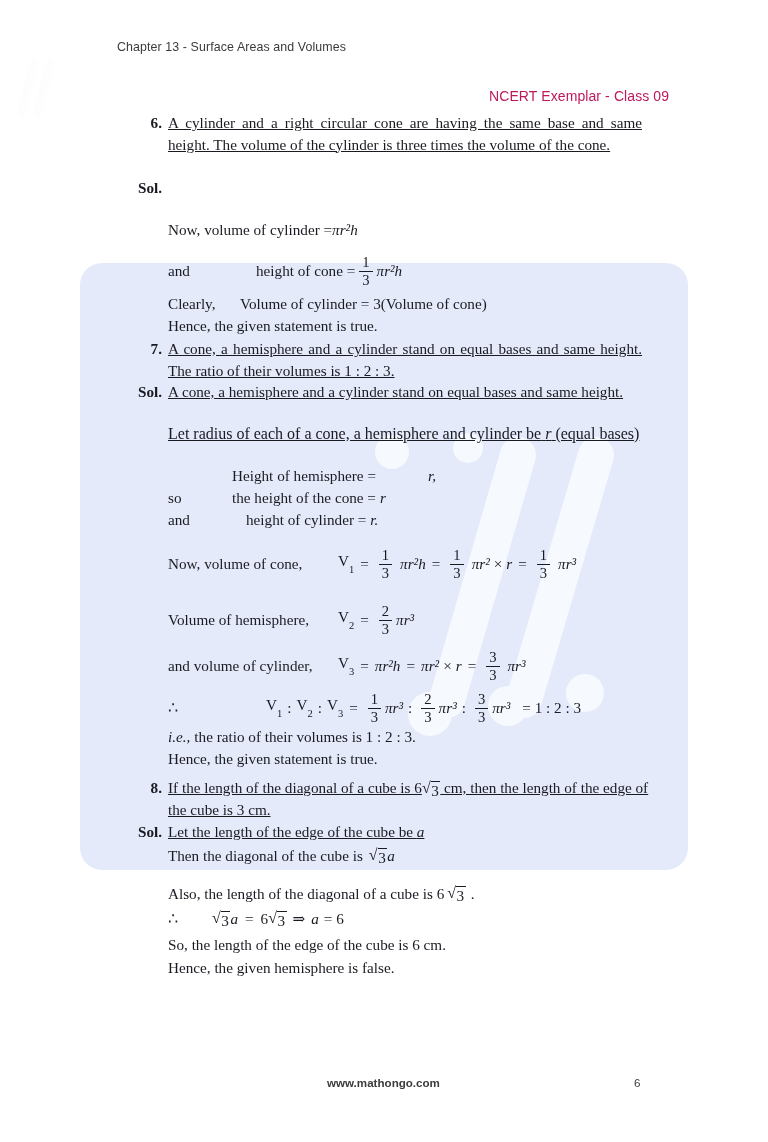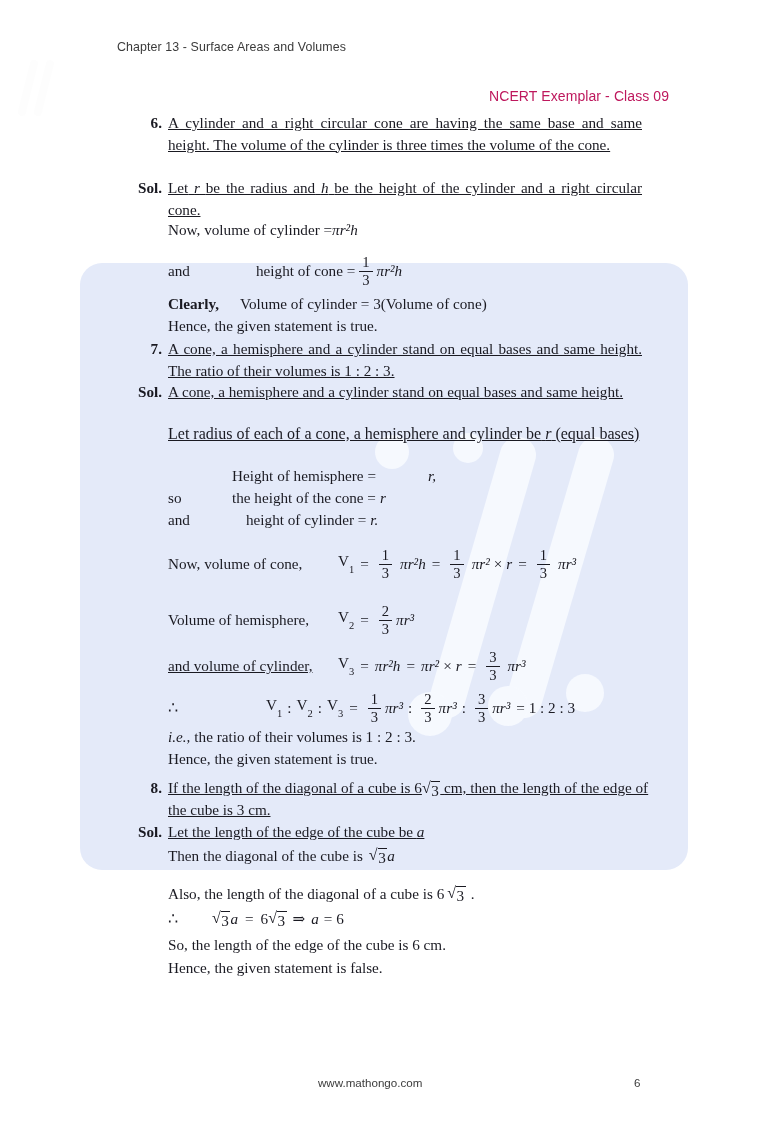--- a/index.html
+++ b/index.html
@@ -105,21 +105,21 @@
   .sqrt .rad { font-size: 16px; line-height: .95; }
   .sqrt .radicand { border-top: 1.1px solid #1a1a22; padding: 1px 1.5px 0 0.5px; margin-top: 1px; }
 
   
   .footer {
     position: absolute; left: 0; top: 1076px; width: 768px;
     z-index: 5;
     font-family: "Liberation Sans", "DejaVu Sans", sans-serif;
     font-size: 11.6px; color: #3b3b3b;
   }
-  .footer .f-url { position: absolute; left: 318px; top: 0; }
+  .footer .f-url { position: absolute; left: 327px; top: 0; font-weight: bold; }
   .footer .f-page { position: absolute; left: 634px; top: 0; }
 </style>
 </head>
 <body>
 
 <div id="page">
 
   <svg id="watermark" viewBox="0 0 768 1142" xmlns="http://www.w3.org/2000/svg">
     <g stroke="#f7faff" stroke-linecap="round" fill="none" opacity="0.97">
       <line x1="447" y1="700" x2="518" y2="455" stroke-width="36"></line>
@@ -150,46 +150,39 @@
 
   <div id="content">
 
     <div class="row" style="position:absolute; left:0; top:112px; width:672px;">
       <div class="lbl" style="width:168px; flex:0 0 168px;">6.</div>
       <div class="body just" style="max-width:482px;">A cylinder and a right circular cone are having the same base and same height. The volume of the cylinder is three times the volume of the cone.</div>
     </div>
 
     <div class="row" style="position:absolute; left:0; top:177px; width:672px;">
       <div class="lbl" style="width:168px; flex:0 0 168px;">Sol.</div>
-      <div class="body just" style="max-width:482px;">
-        <span>Let</span>
-        <i>r</i>
-        <span>be the radius and</span>
-        <i>h</i>
-        <span>be the height of the cylinder and a right circular cone.</span>
-      </div>
     </div>
 
     <div class="mrow ind" style="position:absolute; left:0; top:220px;">
       <span>Now, volume of cylinder = </span>
       <i>πr²h</i>
     </div>
 
     <div class="mrow" style="position:absolute; left:168px; top:255px;">
       <span style="width:88px; display:inline-block;">and</span>
       <span>height of cone = </span>
       <span class="frac">
         <span class="num">1</span>
         <span class="den">3</span>
       </span>
       <i>πr²h</i>
     </div>
 
     <div class="mrow ind" style="position:absolute; left:0; top:294px;">
-      <span style="width:72px; display:inline-block;font-weight:bold;">Clearly,</span>
+      <span style="width:72px; display:inline-block;">Clearly,</span>
       <span>Volume of cylinder = 3(Volume of cone)</span>
     </div>
 
     <div class="mrow ind" style="position:absolute; left:0; top:316px;">Hence, the given statement is true.</div>
 
     <div class="row" style="position:absolute; left:0; top:338px; width:672px;">
       <div class="lbl" style="width:168px; flex:0 0 168px;">7.</div>
       <div class="body just" style="max-width:482px;">A cone, a hemisphere and a cylinder stand on equal bases and same height. The ratio of their volumes is 1 : 2 : 3.</div>
     </div>
 
@@ -255,21 +248,21 @@
       </span>
       <span style="margin:0 6px;">=</span>
       <span class="frac">
         <span class="num">2</span>
         <span class="den">3</span>
       </span>
       <i>πr³</i>
     </div>
 
     <div class="mrow" style="position:absolute; left:168px; top:650px;">
-      <span style="width:170px; display:inline-block;text-decoration:underline;">and volume of cylinder,</span>
+      <span style="width:170px; display:inline-block;">and volume of cylinder,</span>
       <span>
         <span>V</span><span class="sub">3</span>
       </span>
       <span style="margin:0 6px;">=</span>
       <i>πr²h</i>
       <span style="margin:0 6px;">=</span>
       <i>πr²</i>
       <span style="margin:0 4px;">×</span>
       <i>r</i>
       <span style="margin:0 6px;">=</span>
@@ -298,21 +291,21 @@
         <span class="num">2</span>
         <span class="den">3</span>
       </span>
       <i>πr³</i>
       <span style="margin:0 5px;">:</span>
       <span class="frac">
         <span class="num">3</span>
         <span class="den">3</span>
       </span>
       <i>πr³</i>
-      <span style="margin-left:6px;">= 1 : 2 : 3</span>
+      <span style="margin-left:12px;">= 1 : 2 : 3</span>
     </div>
 
     <div class="mrow ind" style="position:absolute; left:0; top:727px;">
       <i>i.e.,</i>
       <span style="margin-left:4px;">the ratio of their volumes is 1 : 2 : 3.</span>
     </div>
 
     <div class="mrow ind" style="position:absolute; left:0; top:749px;">Hence, the given statement is true.</div>
 
     <div class="row" style="position:absolute; left:0; top:777px; width:672px;">
@@ -365,21 +358,21 @@
           <span class="rad">√</span>
           <span class="radicand">3</span>
         </span>
       <span style="margin:0 6px;">⇒</span>
       <i>a</i>
       <span style="margin-left:5px;">= 6</span>
     </div>
 
     <div class="mrow ind" style="position:absolute; left:0; top:935px;">So, the length of the edge of the cube is 6 cm.</div>
 
-    <div class="mrow ind" style="position:absolute; left:0; top:958px;">Hence, the given statement is false.</div>
+    <div class="mrow ind" style="position:absolute; left:0; top:958px;">Hence, the given hemisphere is false.</div>
 
   </div>
 
   <div class="footer">
     <div class="f-url">www.mathongo.com</div>
     <div class="f-page">6</div>
   </div>
 
 </div>
 

